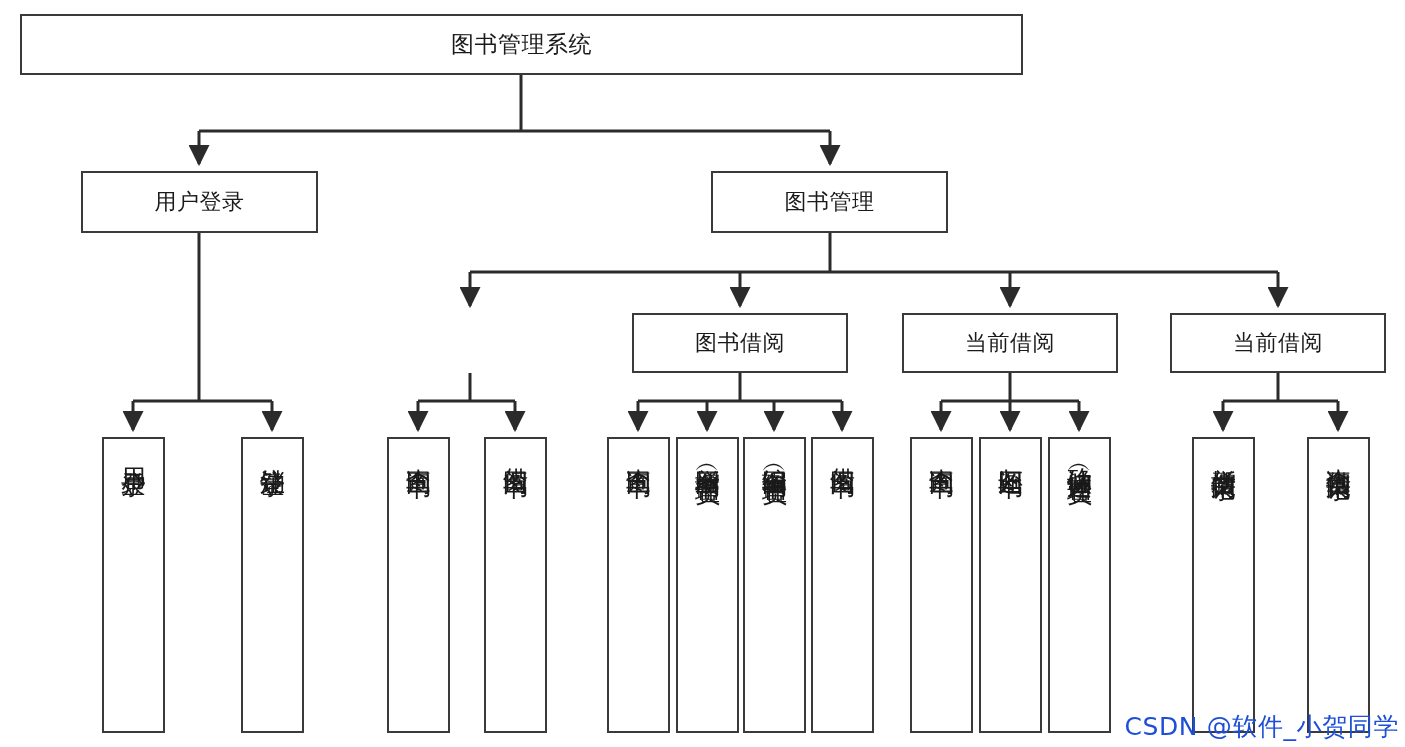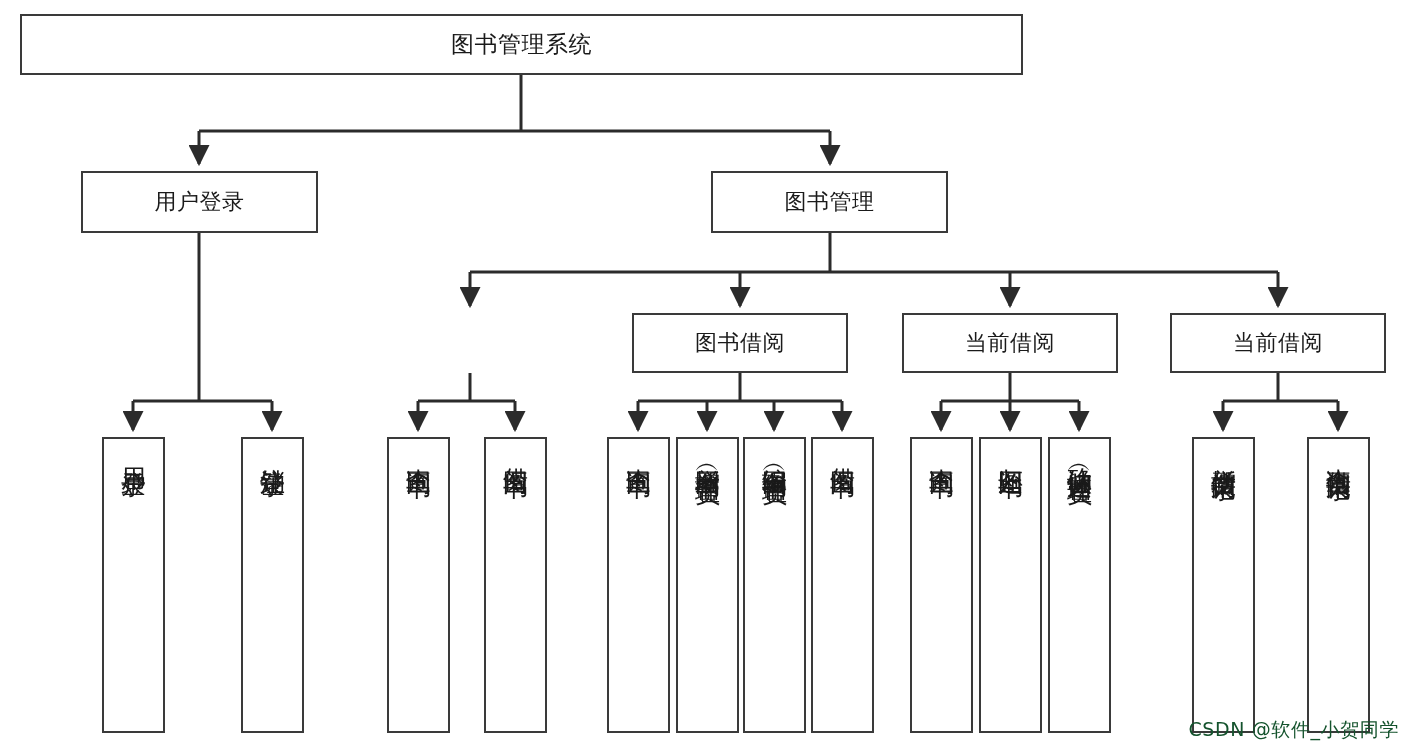--- a/index.html
+++ b/index.html
@@ -59,22 +59,22 @@
     text-orientation: upright;
     font-size: 25px;
     line-height: 1.0;
     letter-spacing: 2px;
     white-space: nowrap;
   }
   #watermark {
     position: absolute;
     right: 6px;
     bottom: 4px;
-    font-size: 19px;
-    color: #14532d;
+    font-size: 25px;
+    color: #1d4ed8;
     letter-spacing: 0.6px;
     white-space: nowrap;
     font-family: "DejaVu Sans", "Liberation Sans", sans-serif;
   }
 </style>
 </head>
 <body>
 
 <div id="diagram-root">
 

